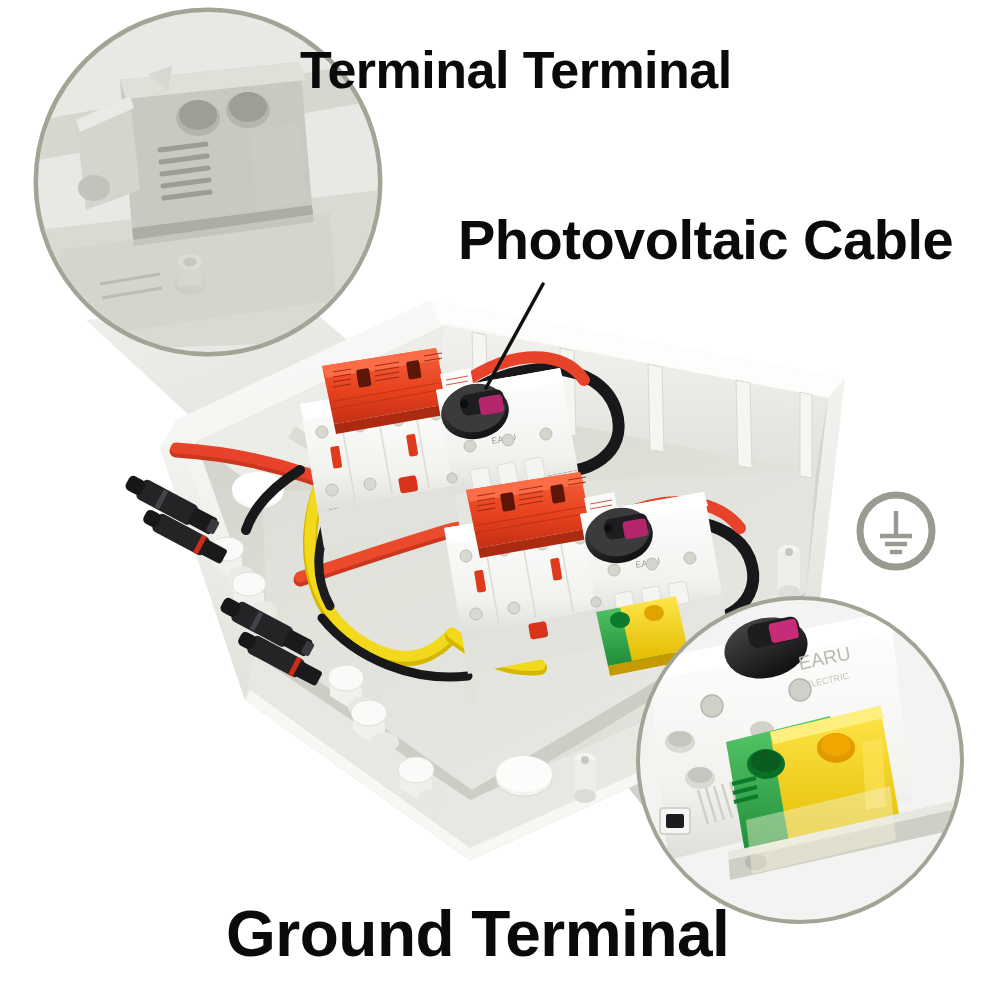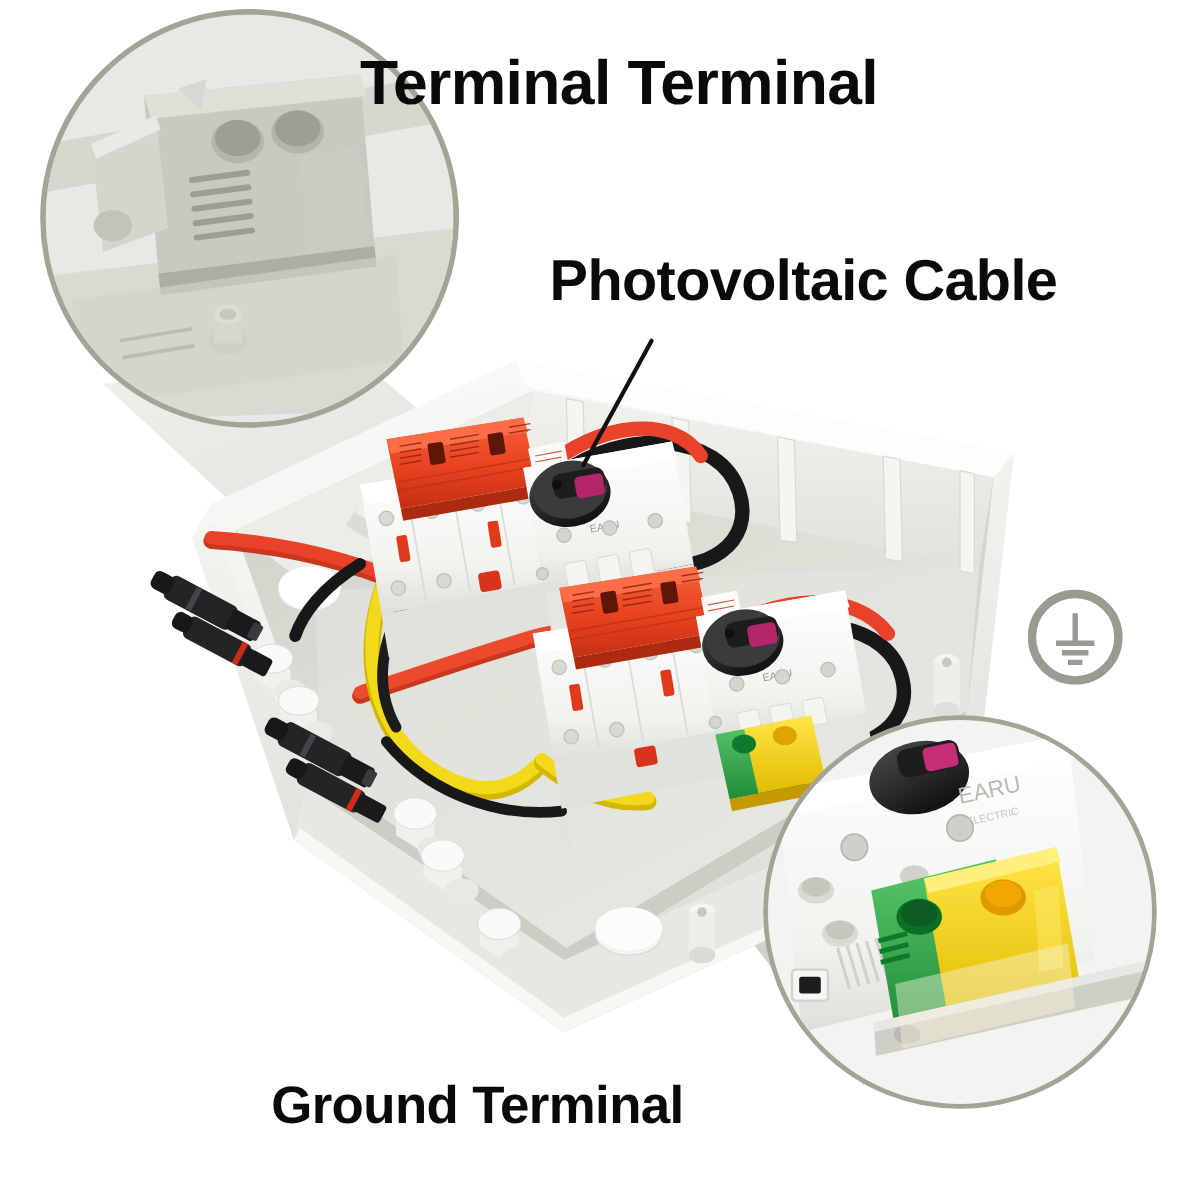--- a/index.html
+++ b/index.html
@@ -15,22 +15,22 @@
   
   .label{
     position:absolute;
     font-weight:bold;
     color:#0a0a0a;
     letter-spacing:-0.5px;
     white-space:nowrap;
     font-family:"Liberation Sans", sans-serif;
   }
   #label-retaining{ left:300px; top:40px;  font-size:52px; }
-  #label-photovoltaic{ left:458px; top:207px; font-size:48px; }
-  #label-ground{ left:226px; top:897px; font-size:44px;text-align:right; }
+  #label-photovoltaic{ left:458px; top:207px; font-size:56px; }
+  #label-ground{ left:226px; top:897px; font-size:64px;text-align:right; }
 
   
   #art{position:absolute;left:0;top:0;width:1000px;height:1000px;}
 </style>
 </head>
 <body>
 
 <div id="stage">
 
   <svg id="art" viewBox="0 0 1000 1000">

